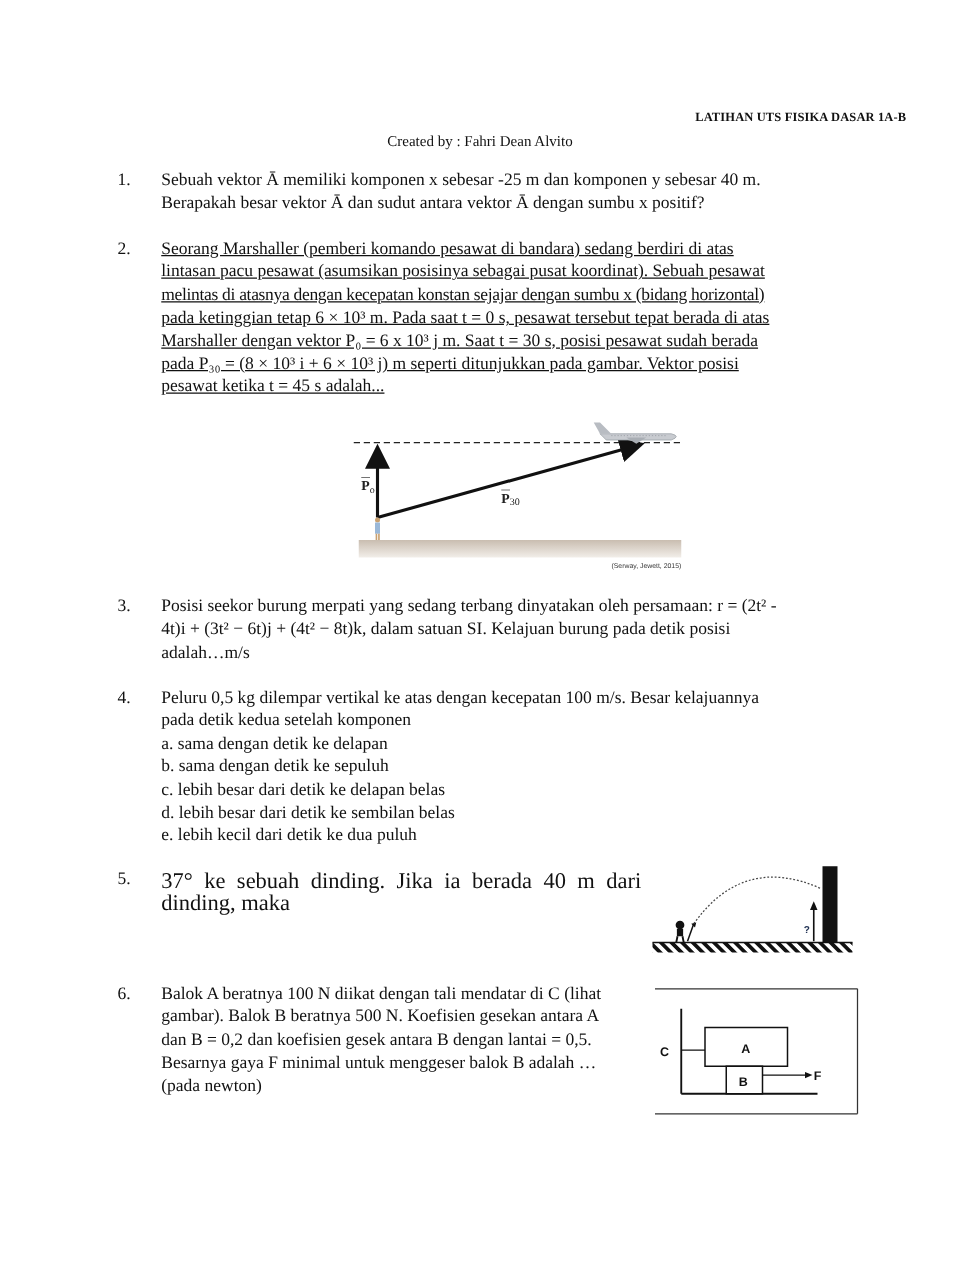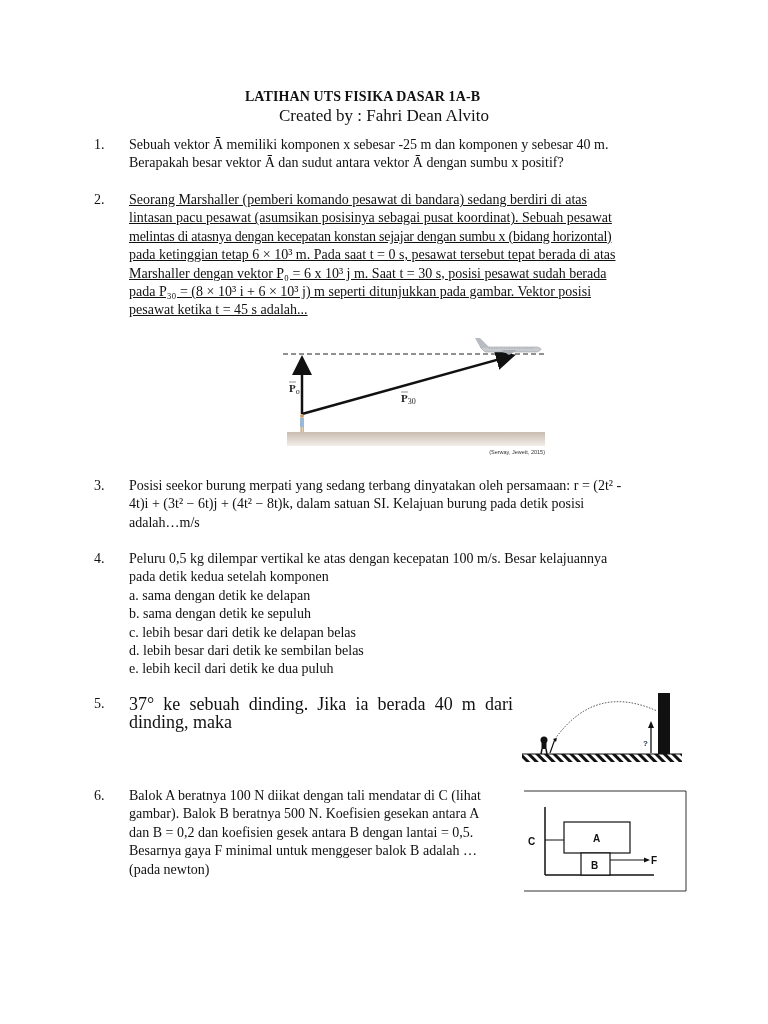--- a/index.html
+++ b/index.html
@@ -1,26 +1,26 @@
 <!DOCTYPE html>
 <html><head>
 <meta charset="utf-8">
 <style>
   html, body { margin: 0; padding: 0; background: #ffffff; }
   body {
     width: 768px; height: 1024px; position: relative; overflow: hidden;
     font-family: "Liberation Serif", serif; color: #111;
   }
   .title {
-    position: absolute; left: 0; width: 725px; top: 89px; text-align: center;
-    font-weight: bold; font-size: 14px; letter-spacing: 0.1px;
+    position: absolute; left: 0; width: 725px; top: 89px; text-align: right;
+    font-weight: bold; font-size: 10px; letter-spacing: 0.1px;
   }
   .subtitle {
     position: absolute; left: 0; width: 768px; top: 106px; text-align: center;
-    font-size: 17px;
+    font-size: 12px;
     font-family: Liberation Serif, serif;
   }
   .q { position: absolute; font-size: 14px; line-height: 18.4px; }
   .q .num { position: absolute; left: 0; top: 0; width: 30px; }
   .q .body { position: absolute; left: 35px; top: 0; text-align: justify; }
   .q .body p { margin: 0; text-align: justify; text-align-last: auto; }
   .just { text-align: justify; text-align-last: justify; }
   .last { text-align: left; text-align-last: left; }
   .opt { margin: 0; }
   .figure { position: absolute; }

